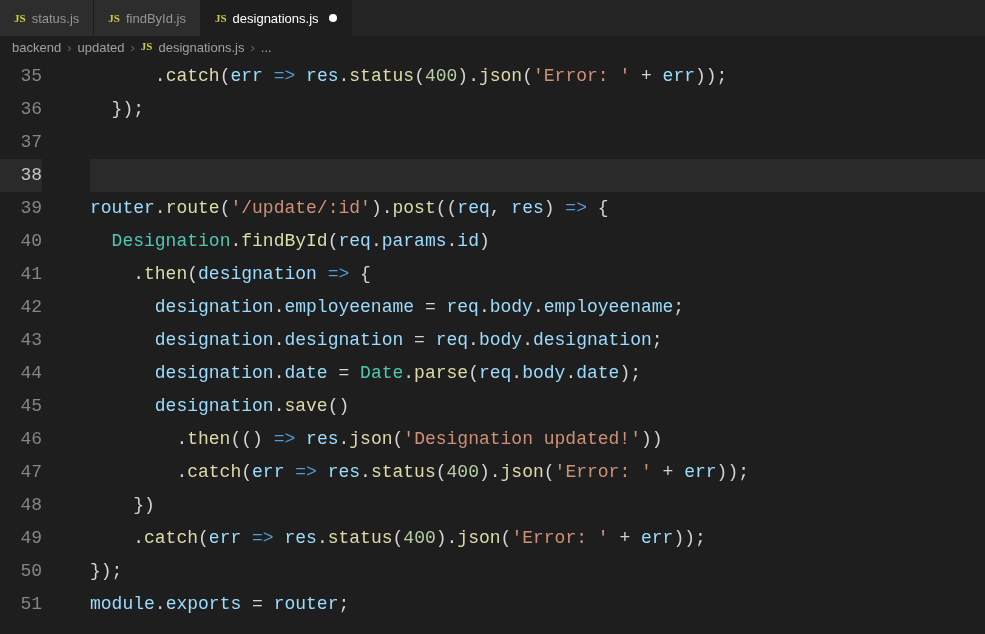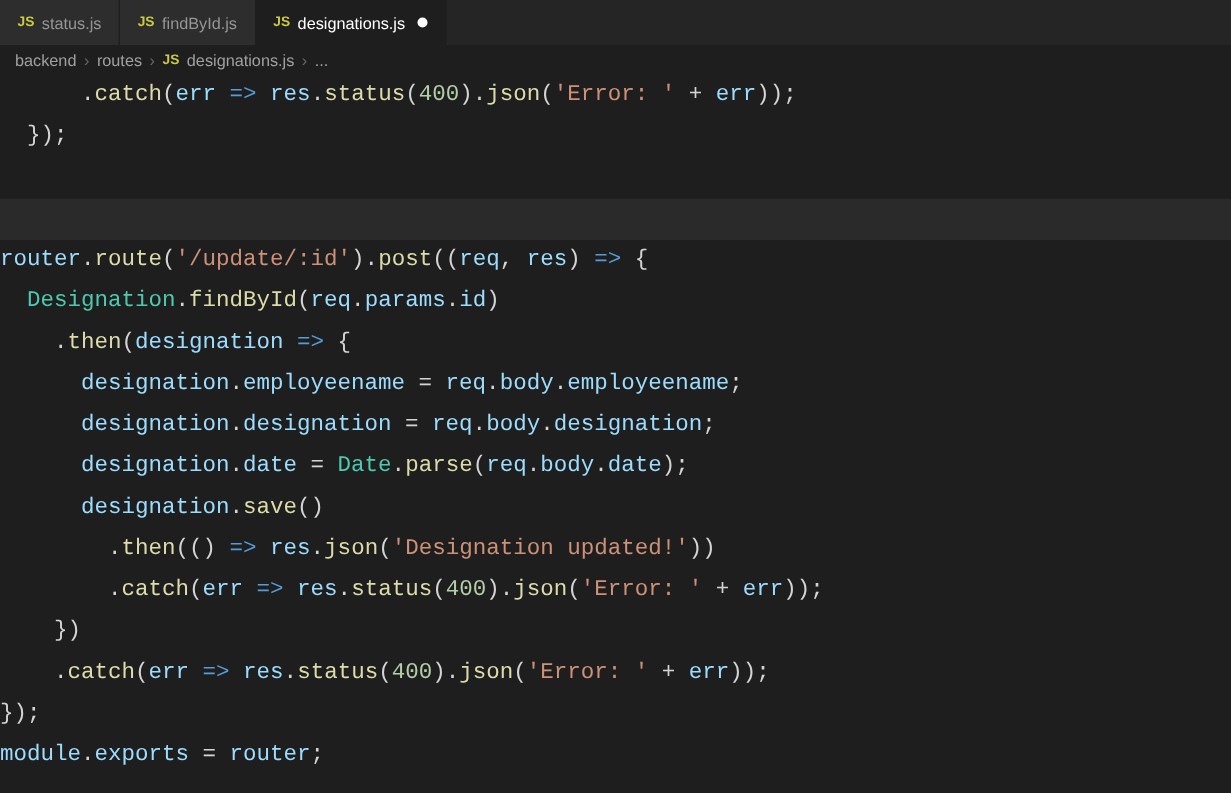--- a/index.html
+++ b/index.html
@@ -30,32 +30,32 @@
       cursor: pointer;
     }
     .tab.active {
       background: #1e1e1e;
       color: #ffffff;
     }
     .js-icon {
       color: #cbcb41;
       font-weight: bold;
       font-size: 11px;
-      font-family: Liberation Sans, sans-serif;
+      font-family: Liberation Serif, serif;
     }
     .dirty-dot {
       width: 8px;
       height: 8px;
       border-radius: 50%;
       background: #ffffff;
       margin-left: 4px;
     }
     .breadcrumb {
       display: flex;
-      align-items: center;
+      align-items: flex-start;
       padding: 4px 12px;
       gap: 6px;
       font-size: 13px;
       font-family: -apple-system, 'Segoe UI', sans-serif;
       color: #a0a0a0;
       background: #1e1e1e;
       height: 24px;
     }
     .breadcrumb .sep { color: #666; }
     .editor {
@@ -66,20 +66,21 @@
     .gutter {
       width: 60px;
       text-align: right;
       padding-right: 18px;
       color: #858585;
       user-select: none;
     }
     .code {
       flex: 1;
       white-space: pre;
+      margin-left: 30px;
     }
     .line {
       height: 33px;
       line-height: 33px;
     }
     .line.current {
       background: #2a2a2a;
     }
     .gutter .line.current {
       color: #c6c6c6;
@@ -108,23 +109,42 @@
   <div class="tab active">
     <span class="js-icon">JS</span>
     <span>designations.js</span>
     <span class="dirty-dot"></span>
   </div>
 </div>
 
 <div class="breadcrumb">
   <span>backend</span>
   <span class="sep">›</span>
-  <span>routes</span>
+  <span>updated</span>
   <span class="sep">›</span>
   <span class="js-icon">JS</span>
   <span>designations.js</span>
   <span class="sep">›</span>
   <span>...</span>
 </div>
 
 <div class="editor">
+  <div class="gutter" id="gutter">
+      <div class="line">35</div>
+      <div class="line">36</div>
+      <div class="line">37</div>
+      <div class="line current">38</div>
+      <div class="line">39</div>
+      <div class="line">40</div>
+      <div class="line">41</div>
+      <div class="line">42</div>
+      <div class="line">43</div>
+      <div class="line">44</div>
+      <div class="line">45</div>
+      <div class="line">46</div>
+      <div class="line">47</div>
+      <div class="line">48</div>
+      <div class="line">49</div>
+      <div class="line">50</div>
+      <div class="line">51</div>
+    </div>
   <div class="code" id="code"><div class="line"><span class="tk-punc">      .</span><span class="tk-fn">catch</span><span class="tk-punc">(</span><span class="tk-id">err</span><span class="tk-punc"> </span><span class="tk-kw">=&gt;</span><span class="tk-punc"> </span><span class="tk-id">res</span><span class="tk-punc">.</span><span class="tk-fn">status</span><span class="tk-punc">(</span><span class="tk-num">400</span><span class="tk-punc">).</span><span class="tk-fn">json</span><span class="tk-punc">(</span><span class="tk-str">'Error: '</span><span class="tk-punc"> + </span><span class="tk-id">err</span><span class="tk-punc">));</span></div><div class="line"><span class="tk-punc">  });</span></div><div class="line"></div><div class="line current"></div><div class="line"><span class="tk-id">router</span><span class="tk-punc">.</span><span class="tk-fn">route</span><span class="tk-punc">(</span><span class="tk-str">'/update/:id'</span><span class="tk-punc">).</span><span class="tk-fn">post</span><span class="tk-punc">((</span><span class="tk-id">req</span><span class="tk-punc">, </span><span class="tk-id">res</span><span class="tk-punc">) </span><span class="tk-kw">=&gt;</span><span class="tk-punc"> {</span></div><div class="line"><span class="tk-punc">  </span><span class="tk-cls">Designation</span><span class="tk-punc">.</span><span class="tk-fn">findById</span><span class="tk-punc">(</span><span class="tk-id">req</span><span class="tk-punc">.</span><span class="tk-id">params</span><span class="tk-punc">.</span><span class="tk-id">id</span><span class="tk-punc">)</span></div><div class="line"><span class="tk-punc">    .</span><span class="tk-fn">then</span><span class="tk-punc">(</span><span class="tk-id">designation</span><span class="tk-punc"> </span><span class="tk-kw">=&gt;</span><span class="tk-punc"> {</span></div><div class="line"><span class="tk-punc">      </span><span class="tk-id">designation</span><span class="tk-punc">.</span><span class="tk-id">employeename</span><span class="tk-punc"> = </span><span class="tk-id">req</span><span class="tk-punc">.</span><span class="tk-id">body</span><span class="tk-punc">.</span><span class="tk-id">employeename</span><span class="tk-punc">;</span></div><div class="line"><span class="tk-punc">      </span><span class="tk-id">designation</span><span class="tk-punc">.</span><span class="tk-id">designation</span><span class="tk-punc"> = </span><span class="tk-id">req</span><span class="tk-punc">.</span><span class="tk-id">body</span><span class="tk-punc">.</span><span class="tk-id">designation</span><span class="tk-punc">;</span></div><div class="line"><span class="tk-punc">      </span><span class="tk-id">designation</span><span class="tk-punc">.</span><span class="tk-id">date</span><span class="tk-punc"> = </span><span class="tk-cls">Date</span><span class="tk-punc">.</span><span class="tk-fn">parse</span><span class="tk-punc">(</span><span class="tk-id">req</span><span class="tk-punc">.</span><span class="tk-id">body</span><span class="tk-punc">.</span><span class="tk-id">date</span><span class="tk-punc">);</span></div><div class="line"><span class="tk-punc">      </span><span class="tk-id">designation</span><span class="tk-punc">.</span><span class="tk-fn">save</span><span class="tk-punc">()</span></div><div class="line"><span class="tk-punc">        .</span><span class="tk-fn">then</span><span class="tk-punc">(() </span><span class="tk-kw">=&gt;</span><span class="tk-punc"> </span><span class="tk-id">res</span><span class="tk-punc">.</span><span class="tk-fn">json</span><span class="tk-punc">(</span><span class="tk-str">'Designation updated!'</span><span class="tk-punc">))</span></div><div class="line"><span class="tk-punc">        .</span><span class="tk-fn">catch</span><span class="tk-punc">(</span><span class="tk-id">err</span><span class="tk-punc"> </span><span class="tk-kw">=&gt;</span><span class="tk-punc"> </span><span class="tk-id">res</span><span class="tk-punc">.</span><span class="tk-fn">status</span><span class="tk-punc">(</span><span class="tk-num">400</span><span class="tk-punc">).</span><span class="tk-fn">json</span><span class="tk-punc">(</span><span class="tk-str">'Error: '</span><span class="tk-punc"> + </span><span class="tk-id">err</span><span class="tk-punc">));</span></div><div class="line"><span class="tk-punc">    })</span></div><div class="line"><span class="tk-punc">    .</span><span class="tk-fn">catch</span><span class="tk-punc">(</span><span class="tk-id">err</span><span class="tk-punc"> </span><span class="tk-kw">=&gt;</span><span class="tk-punc"> </span><span class="tk-id">res</span><span class="tk-punc">.</span><span class="tk-fn">status</span><span class="tk-punc">(</span><span class="tk-num">400</span><span class="tk-punc">).</span><span class="tk-fn">json</span><span class="tk-punc">(</span><span class="tk-str">'Error: '</span><span class="tk-punc"> + </span><span class="tk-id">err</span><span class="tk-punc">));</span></div><div class="line"><span class="tk-punc">});</span></div><div class="line"><span class="tk-id">module</span><span class="tk-punc">.</span><span class="tk-id">exports</span><span class="tk-punc"> = </span><span class="tk-id">router</span><span class="tk-punc">;</span></div></div>
 </div>
 
 </body></html>

